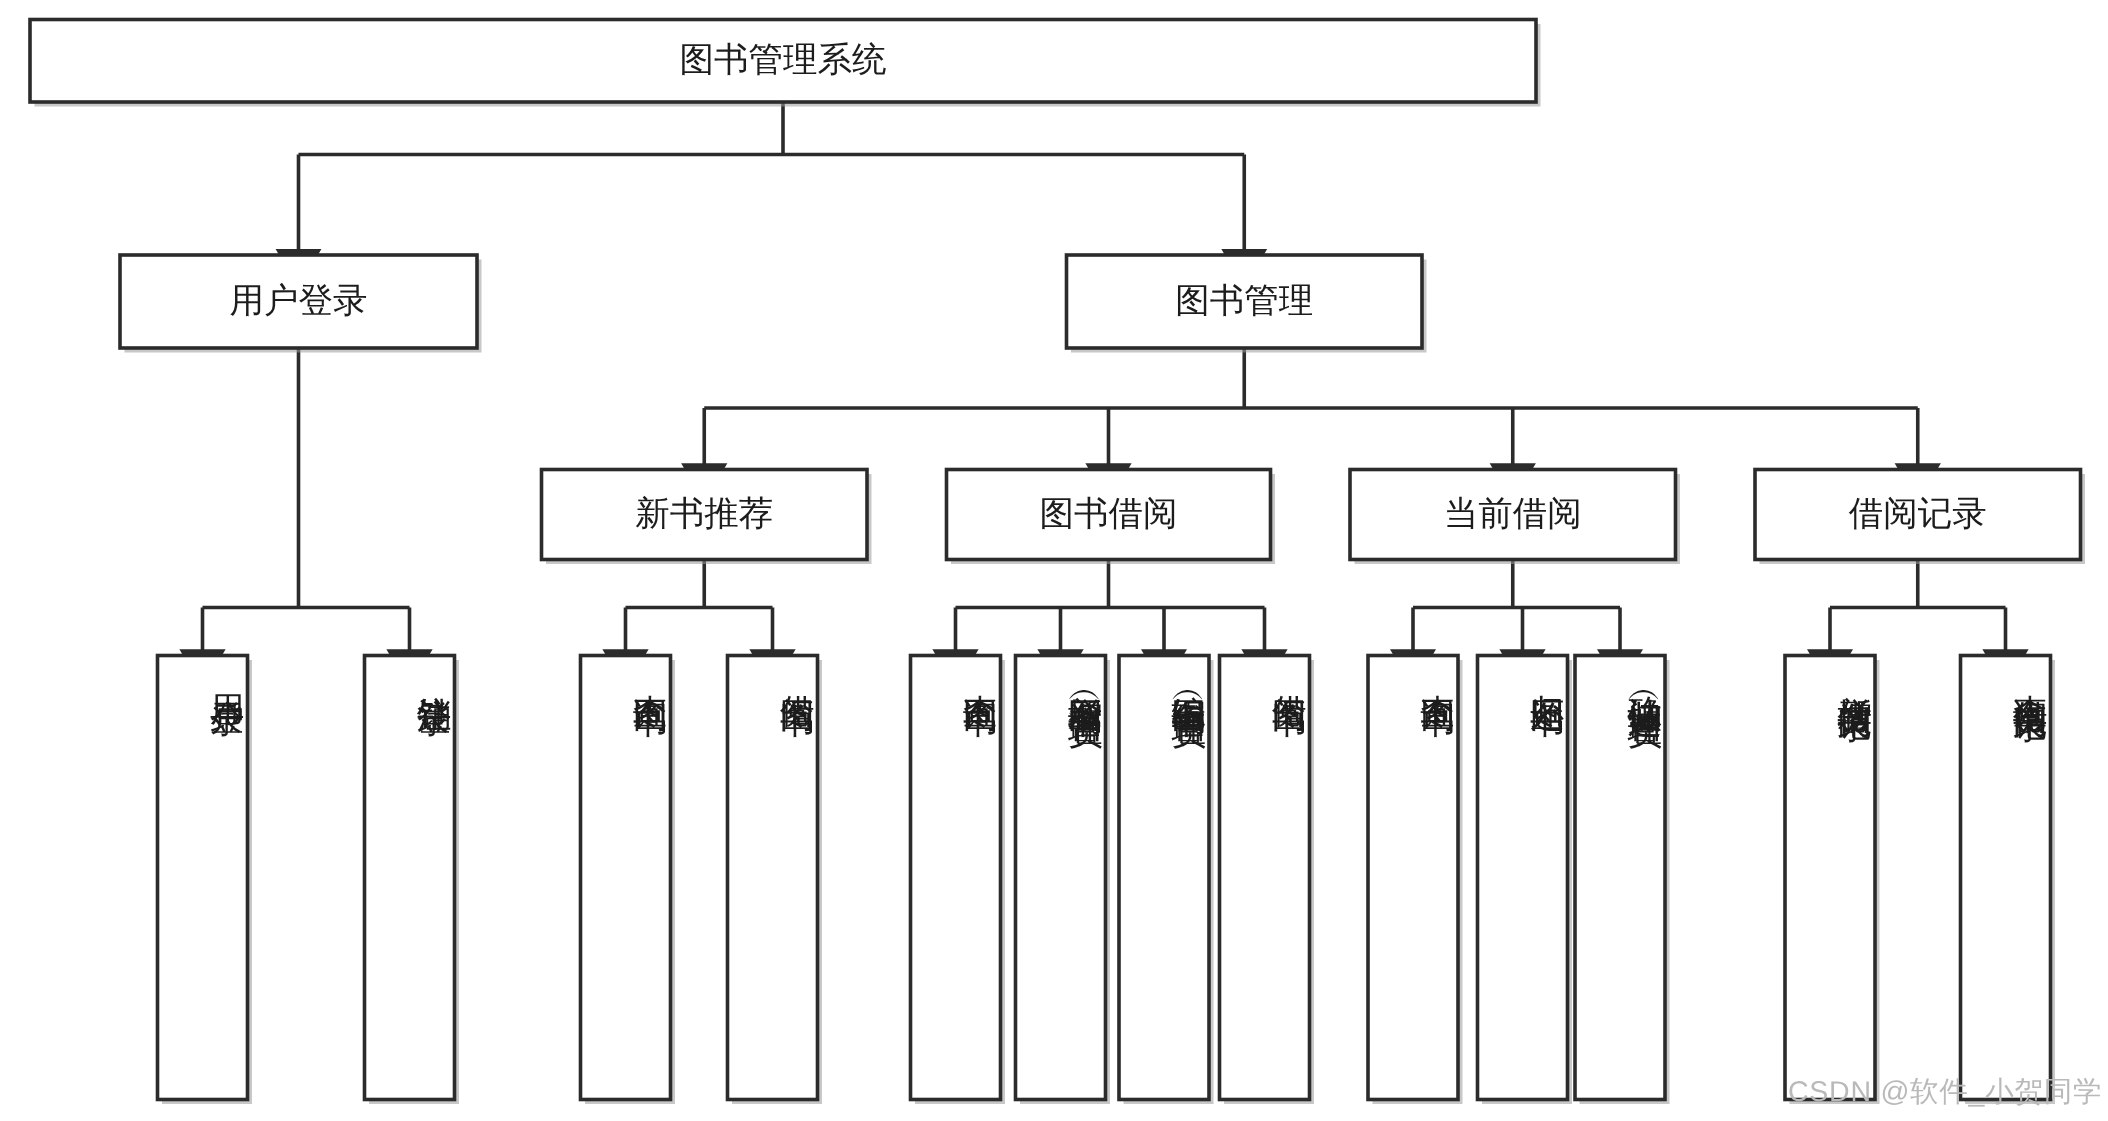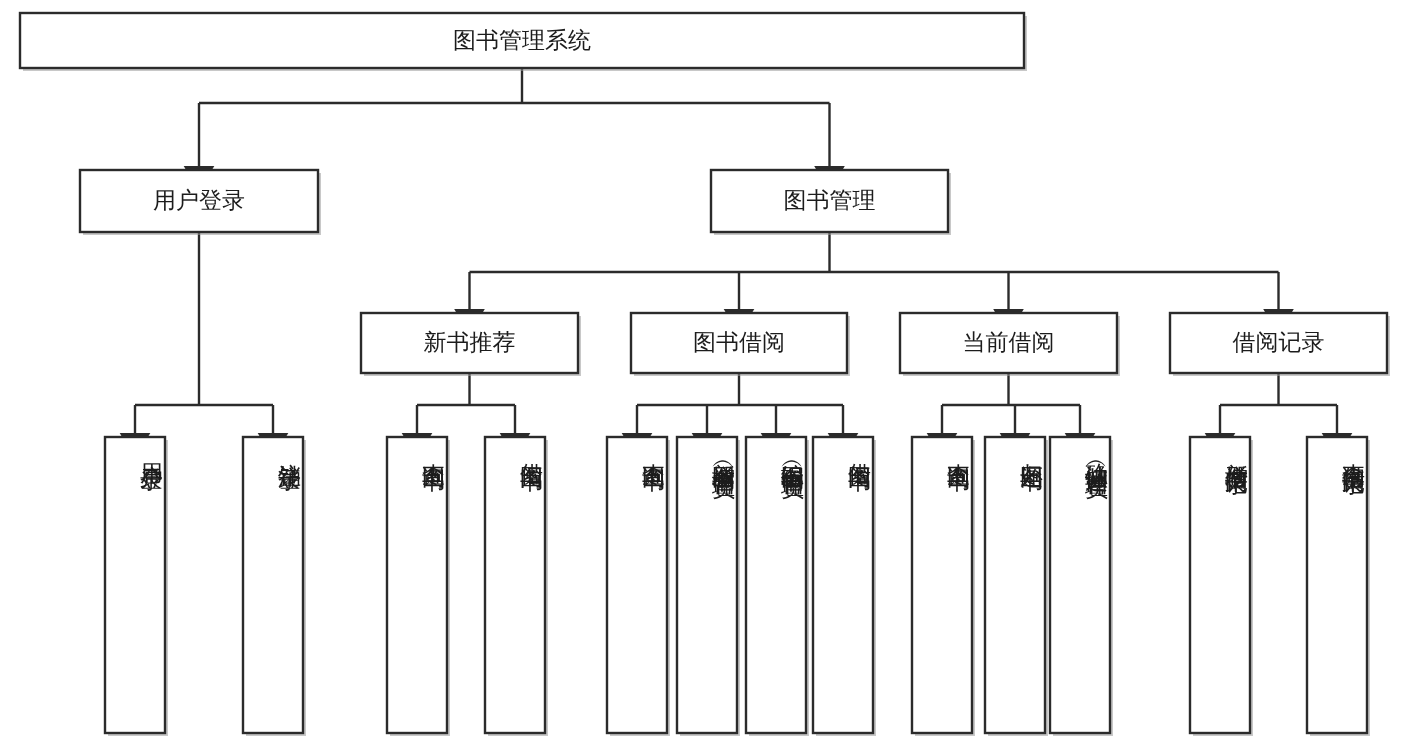--- a/index.html
+++ b/index.html
@@ -182,14 +182,15 @@
       <div class="leaf-label-wrap" style="left: 678px; top: 445px; width: 58px; height: 280px;">新增图书（管理员）</div>
       <div class="leaf-label-wrap" style="left: 747px; top: 445px; width: 58px; height: 280px;">编辑图书（管理员）</div>
       <div class="leaf-label-wrap" style="left: 814px; top: 445px; width: 58px; height: 280px;">借阅图书</div>
       <div class="leaf-label-wrap" style="left: 913px; top: 445px; width: 58px; height: 280px;">查询图书</div>
       <div class="leaf-label-wrap" style="left: 986px; top: 445px; width: 58px; height: 280px;">归还图书</div>
       <div class="leaf-label-wrap" style="left: 1051px; top: 445px; width: 58px; height: 280px;">确认归还（管理员）</div>
       <div class="leaf-label-wrap" style="left: 1191px; top: 445px; width: 58px; height: 280px;">新增借阅记录</div>
       <div class="leaf-label-wrap" style="left: 1308px; top: 445px; width: 58px; height: 280px;">查询借阅记录</div>
     </div>
 
+  <div class="watermark" style="left: 1192px; top: 715px; color: rgb(185, 185, 185);">CSDN @软件_小贺同学</div>
 
 </div>
 
 </body></html>

